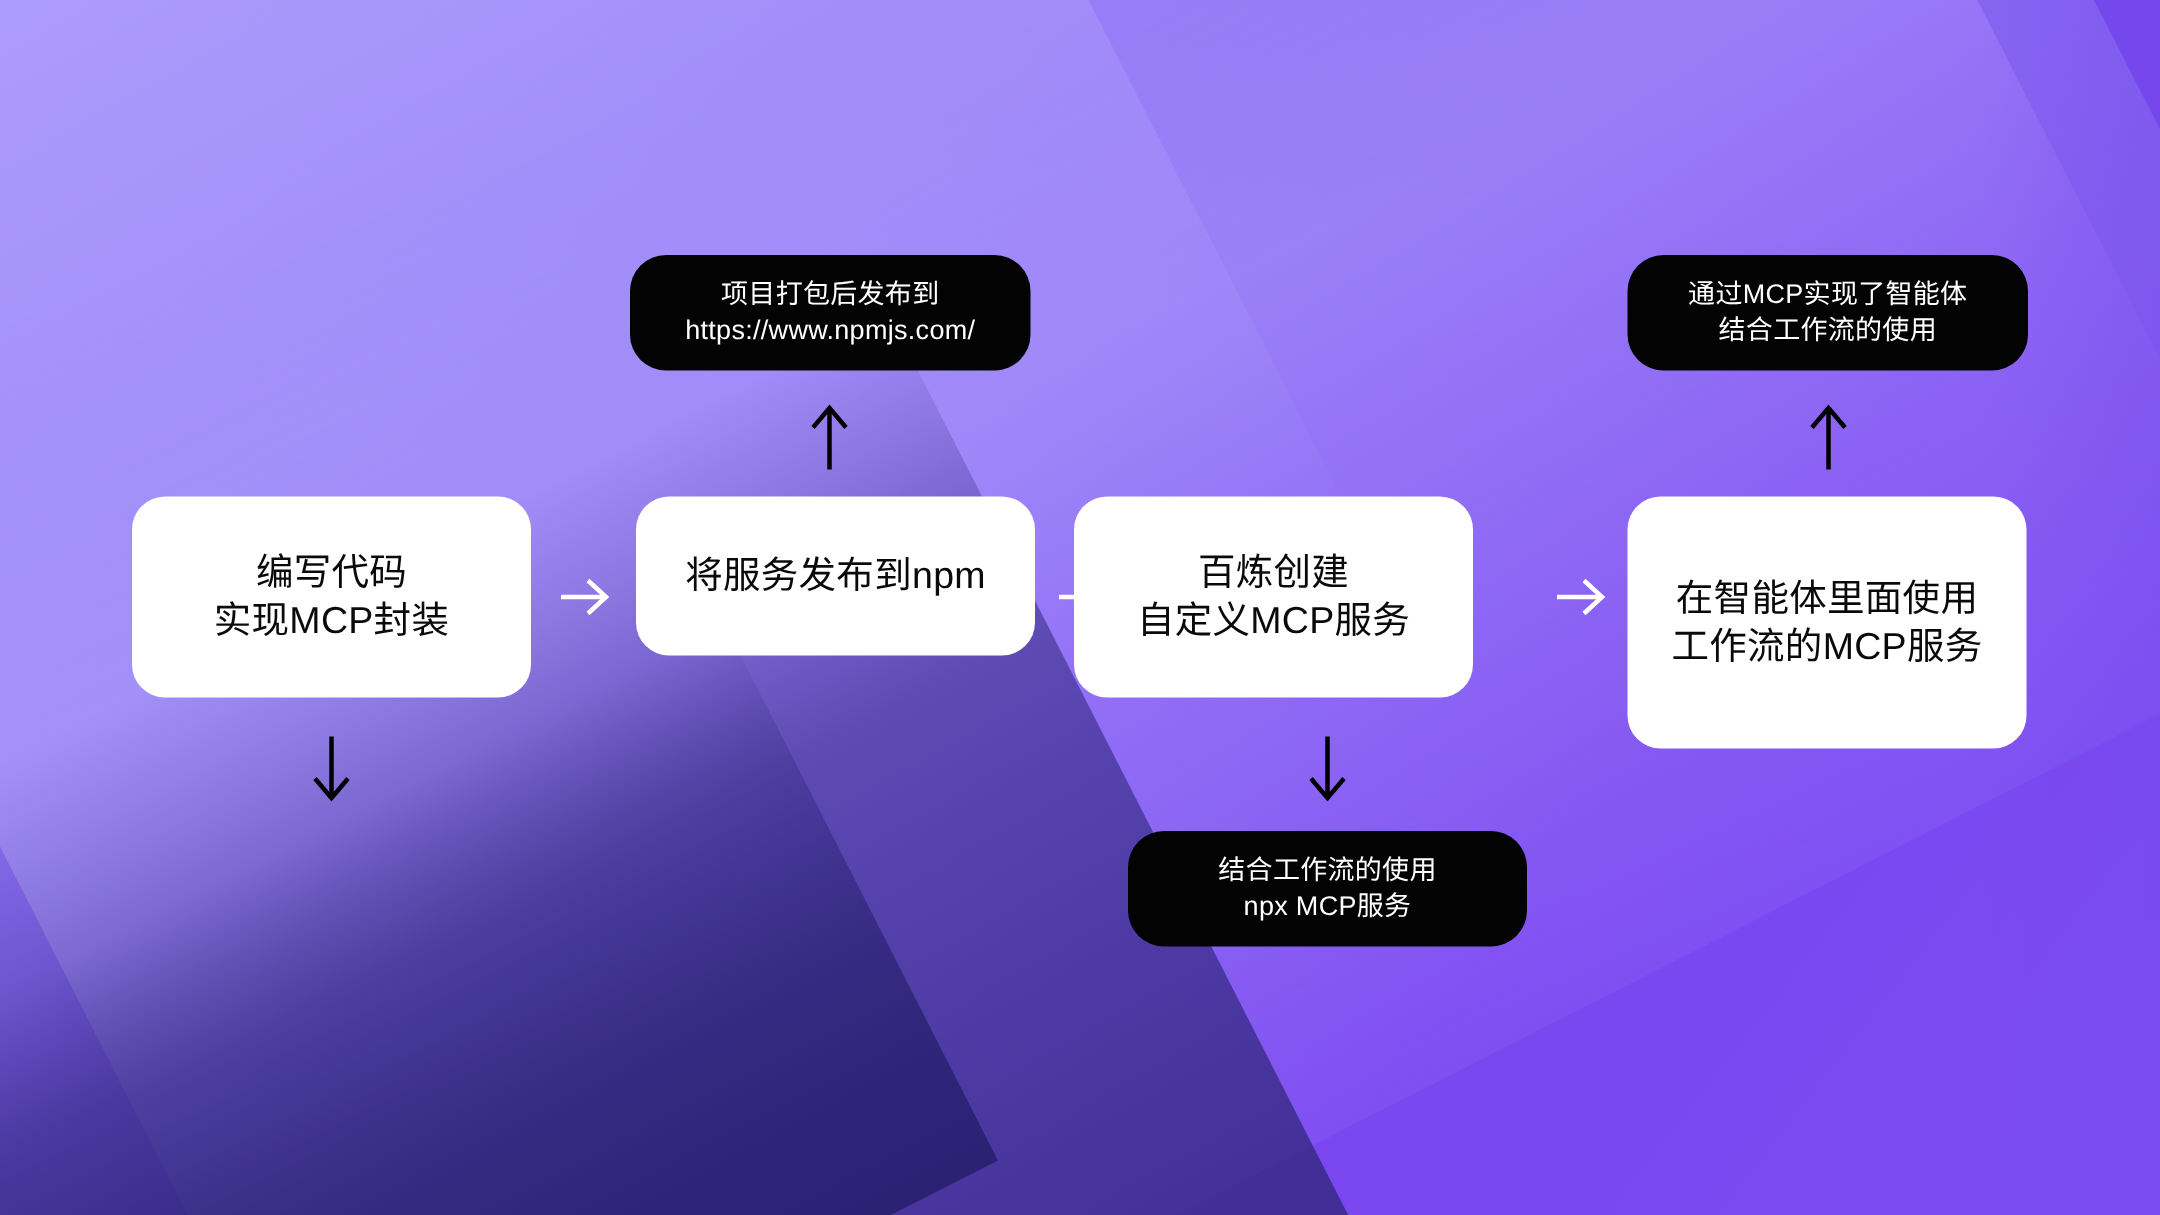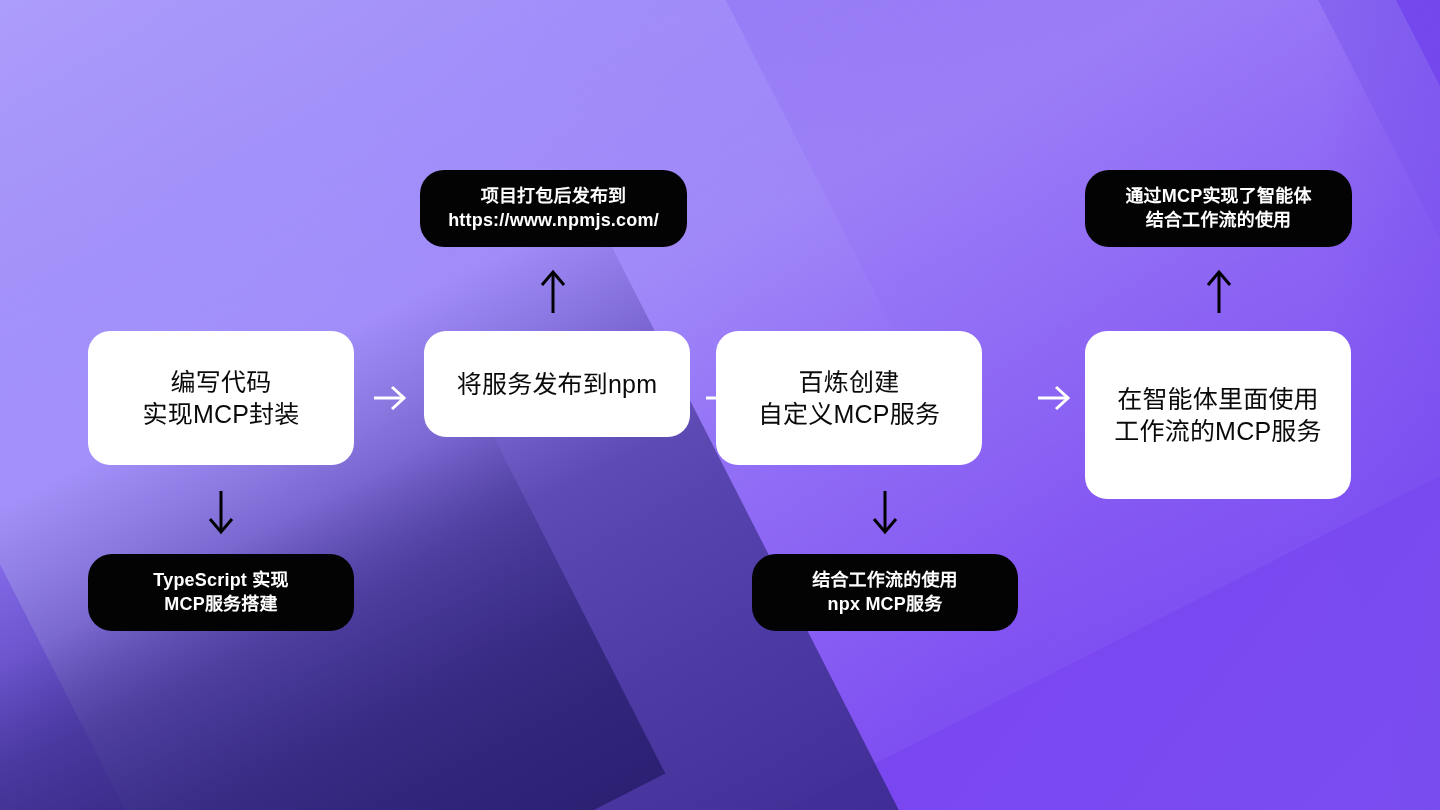--- a/index.html
+++ b/index.html
@@ -105,21 +105,21 @@
     border-radius: 22px;
     font-size: 25px;
     font-weight: 400;
     letter-spacing: 0.2px;
   }
   .node-black {
     background: #030303;
     color: #FFFFFF;
     border-radius: 24px;
     font-size: 18px;
-    font-weight: 700;
+    font-weight: 400;
     letter-spacing: 0.2px;
   }
 
   
   .arrow {
     position: absolute;
     display: block;
   }
   .arrow svg { display: block; }
 
@@ -209,23 +209,19 @@
     </svg>
   </div>
 
   <div class="arrow" style="left:868px; top:490px;">
     <svg width="34" height="46" viewBox="0 0 34 46" aria-hidden="true">
       <path d="M17 1 L17 41" stroke="#000" stroke-width="3" fill="none" stroke-linecap="butt"></path>
       <path d="M6 29 L17 42 L28 29" stroke="#000" stroke-width="3" fill="none" stroke-linecap="butt" stroke-linejoin="miter"></path>
     </svg>
   </div>
 
-  <div class="node node-black" style="left:88px; top:554px; width:266px; height:77px;">
-    <span class="node-label">TypeScript 实现
-MCP服务搭建</span>
-  </div>
 
   <div class="node node-black" style="left:752px; top:554px; width:266px; height:77px;">
     <span class="node-label">结合工作流的使用
 npx MCP服务</span>
   </div>
 
 </div>
 
 </body></html>

